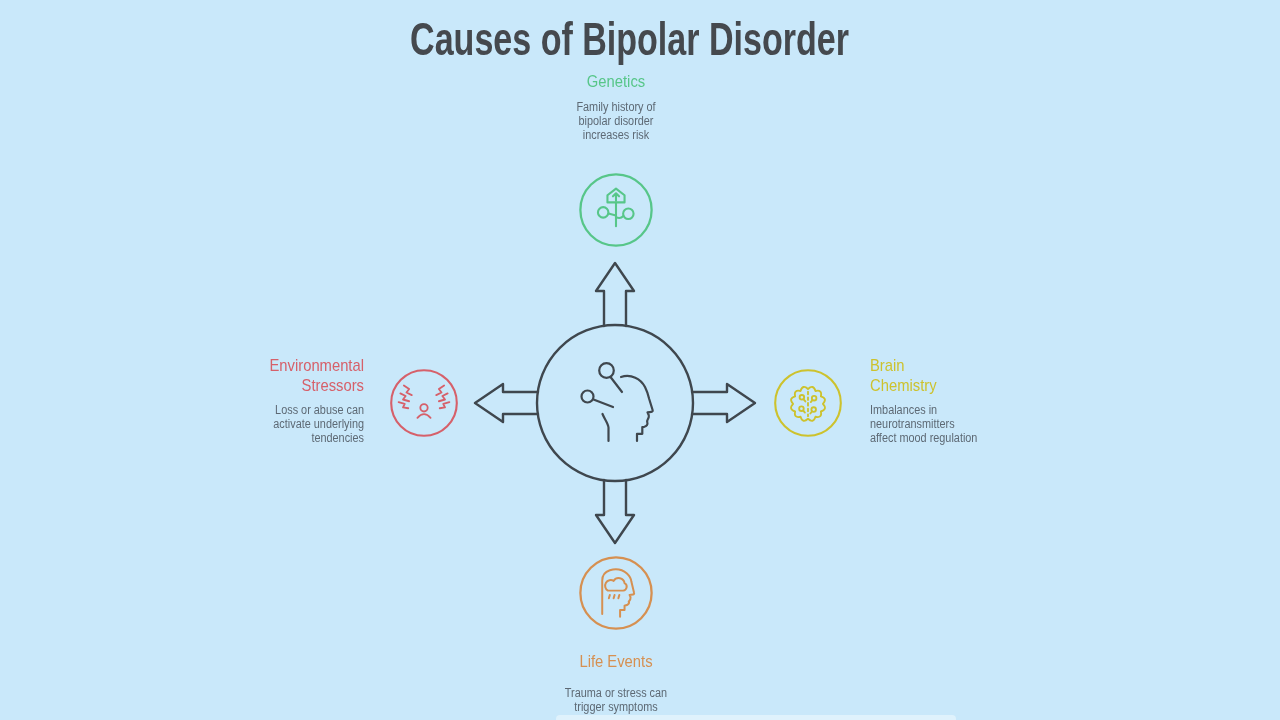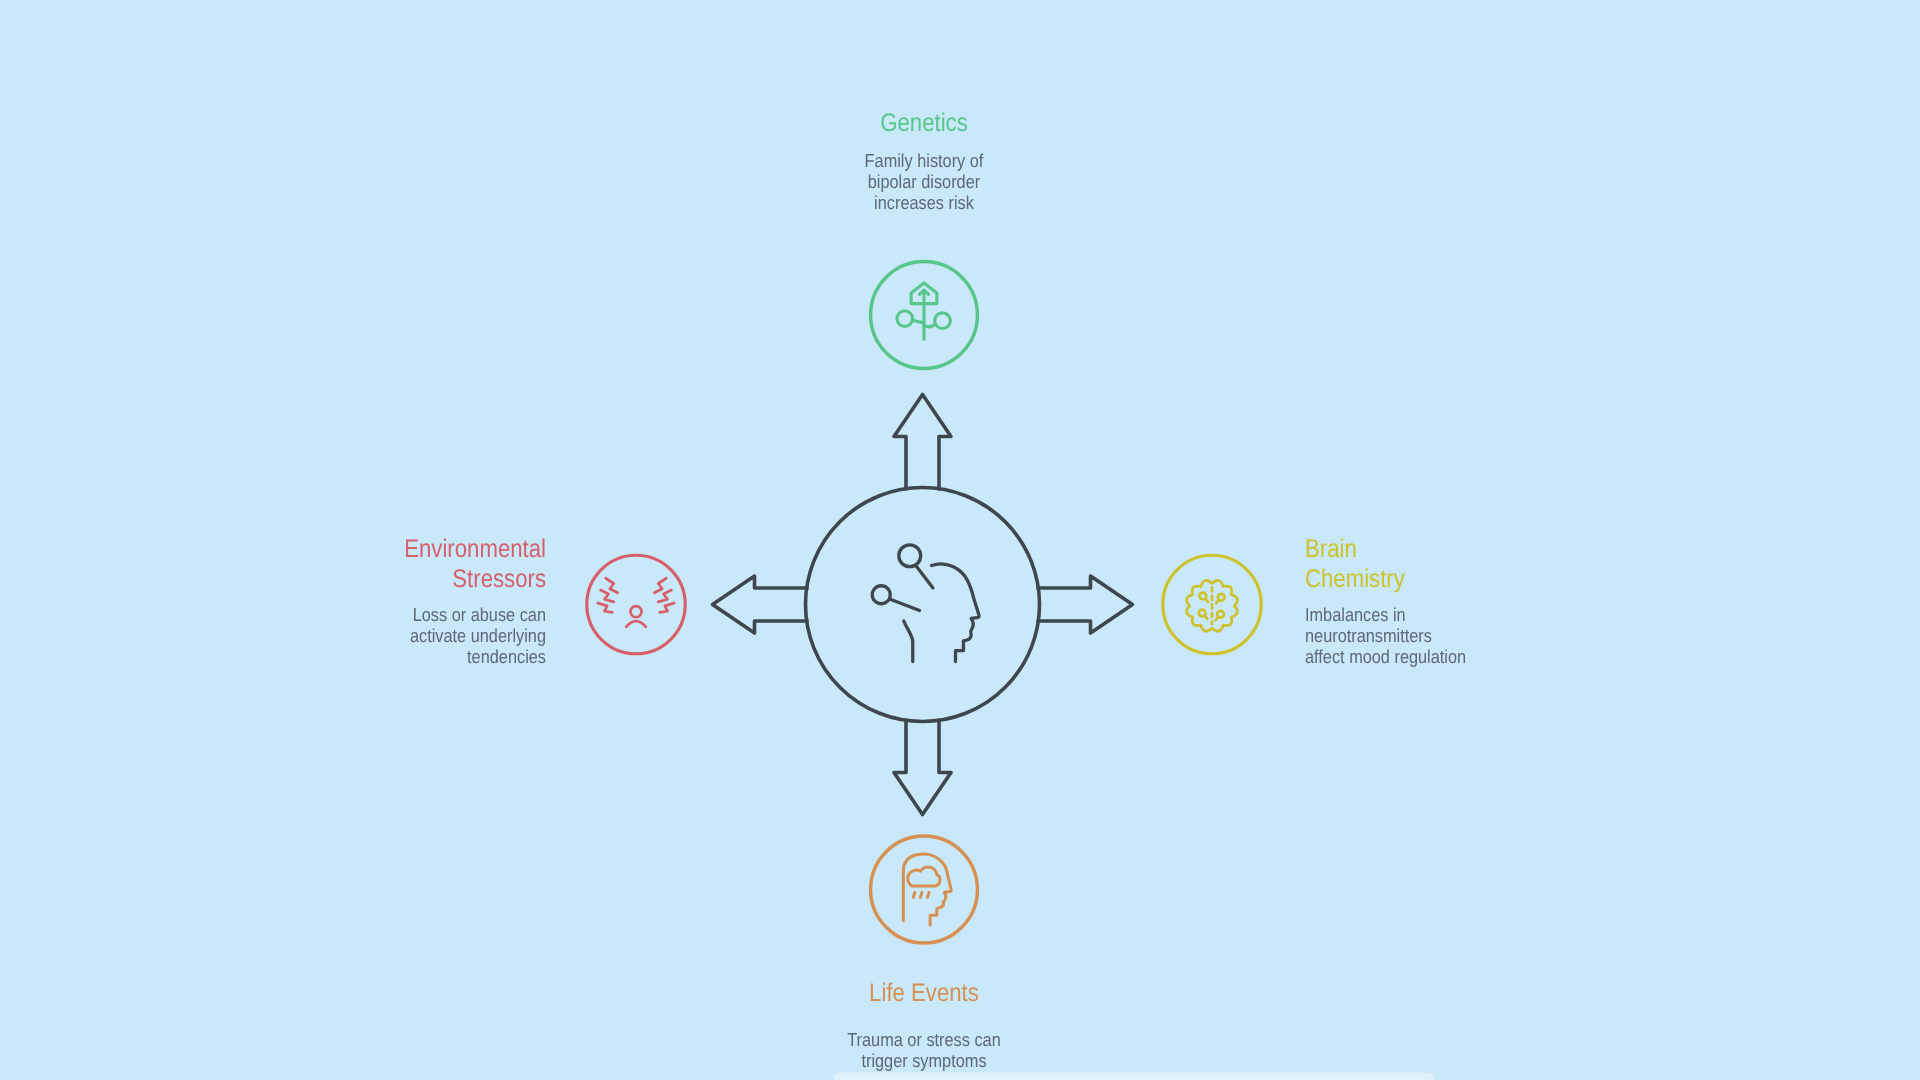--- a/index.html
+++ b/index.html
@@ -40,20 +40,23 @@
   .cutoff{
     position:absolute;bottom:0;left:556px;width:400px;height:5px;
     background:rgba(255,255,255,0.42);border-radius:4px 4px 0 0;
   }
 </style>
 </head>
 <body>
 
 <div class="stage">
 
+  <div class="title-wrap">
+    <span class="title">Causes of Bipolar Disorder</span>
+  </div>
 
   <div class="hub">
     <svg width="300" height="300" viewBox="0 0 300 300">
       <g class="stroke" stroke-width="2.4">
         <circle cx="150" cy="150" r="78"></circle>
 
         <path d="M139,73 L139,38 L131,38 L150,10 L169,38 L161,38 L161,73"></path>
         <path d="M139,227 L139,262 L131,262 L150,290 L169,262 L161,262 L161,227"></path>
         <path d="M73,139 L38,139 L38,131 L10,150 L38,169 L38,161 L73,161"></path>
         <path d="M227,139 L262,139 L262,131 L290,150 L262,169 L262,161 L227,161"></path>

